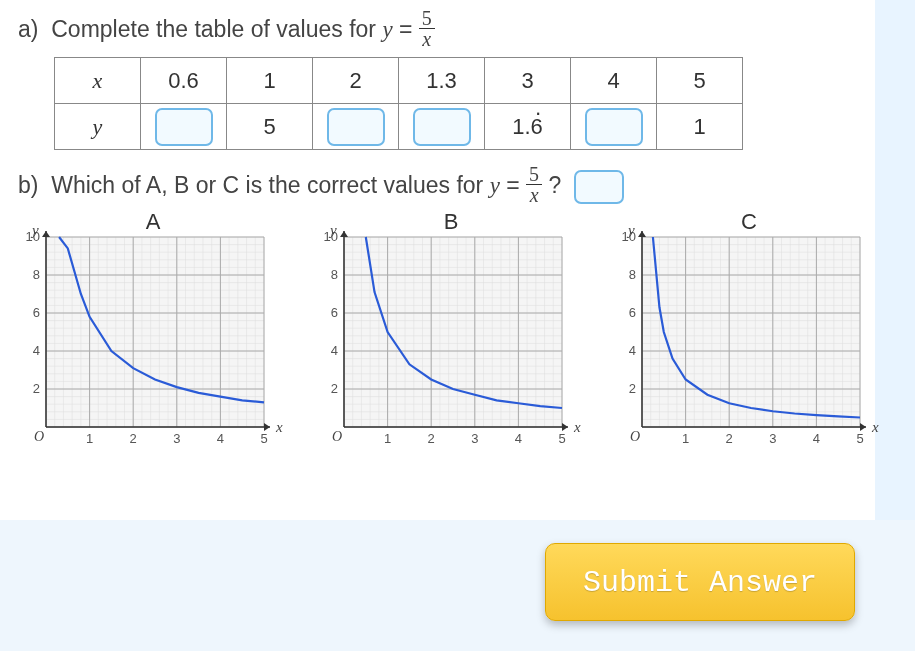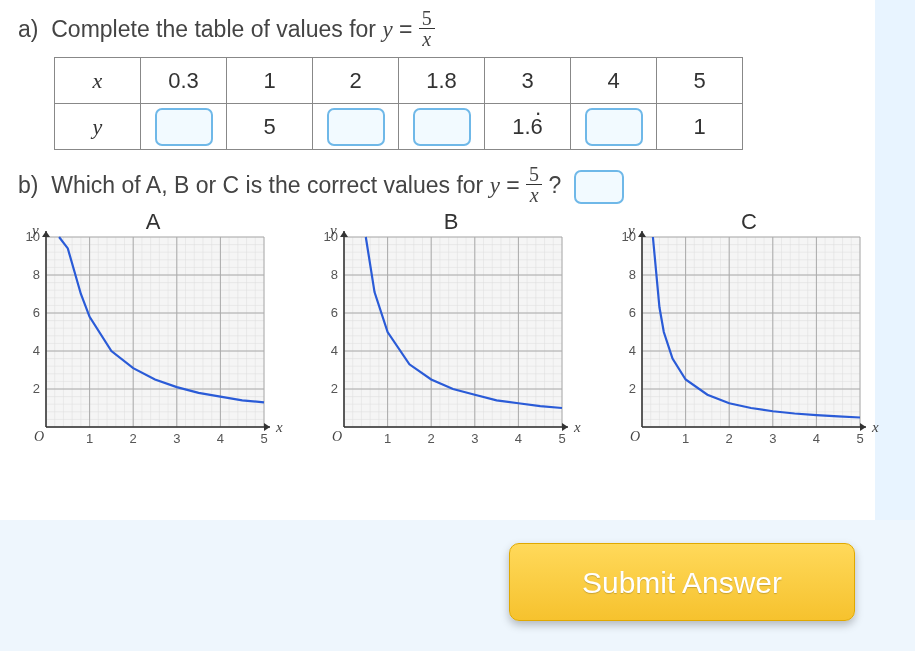--- a/index.html
+++ b/index.html
@@ -98,55 +98,55 @@
     left: 0;
     right: 0;
     bottom: 0;
     height: 131px;
     background: #eef6fd;
   }
   .submit-btn {
     position: absolute;
     right: 60px;
     bottom: 30px;
-    width: 346px;
+    width: 310px;
     height: 78px;
     background: linear-gradient(to bottom, #ffd95a 0%, #f6c22e 100%);
     border: 1px solid #e0a800;
     border-radius: 10px;
     box-shadow: 0 4px 8px rgba(0,0,0,0.25);
     color: #fff;
     font-size: 30px;
     text-align: center;
     line-height: 78px;
     cursor: pointer;
-    font-family: Liberation Sans, sans-serif;
+    font-family: Liberation Mono, monospace;
     text-shadow: 0 1px 1px rgba(0,0,0,0.2);
   }
 </style>
 </head>
 <body>
 
 <div class="right-strip"></div>
 
 <div class="content">
 
   <div class="prompt">
     <span>a)</span>
     &nbsp;<span>Complete the table of values for </span><i>y</i><span> = </span><span class="frac"><span class="num">5</span><span class="den">x</span></span>
   </div>
 
   <table class="vals">
     <tbody>
         <tr>
       <td class="hdr">x</td>
-      <td>0.3</td>
+      <td>0.6</td>
       <td>1</td>
       <td>2</td>
-      <td>1.8</td>
+      <td>1.3</td>
       <td>3</td>
       <td>4</td>
       <td>5</td>
     </tr>
     <tr>
       <td class="hdr">y</td>
       <td><span class="inp"></span></td>
       <td>5</td>
       <td><span class="inp"></span></td>
       <td><span class="inp"></span></td>

